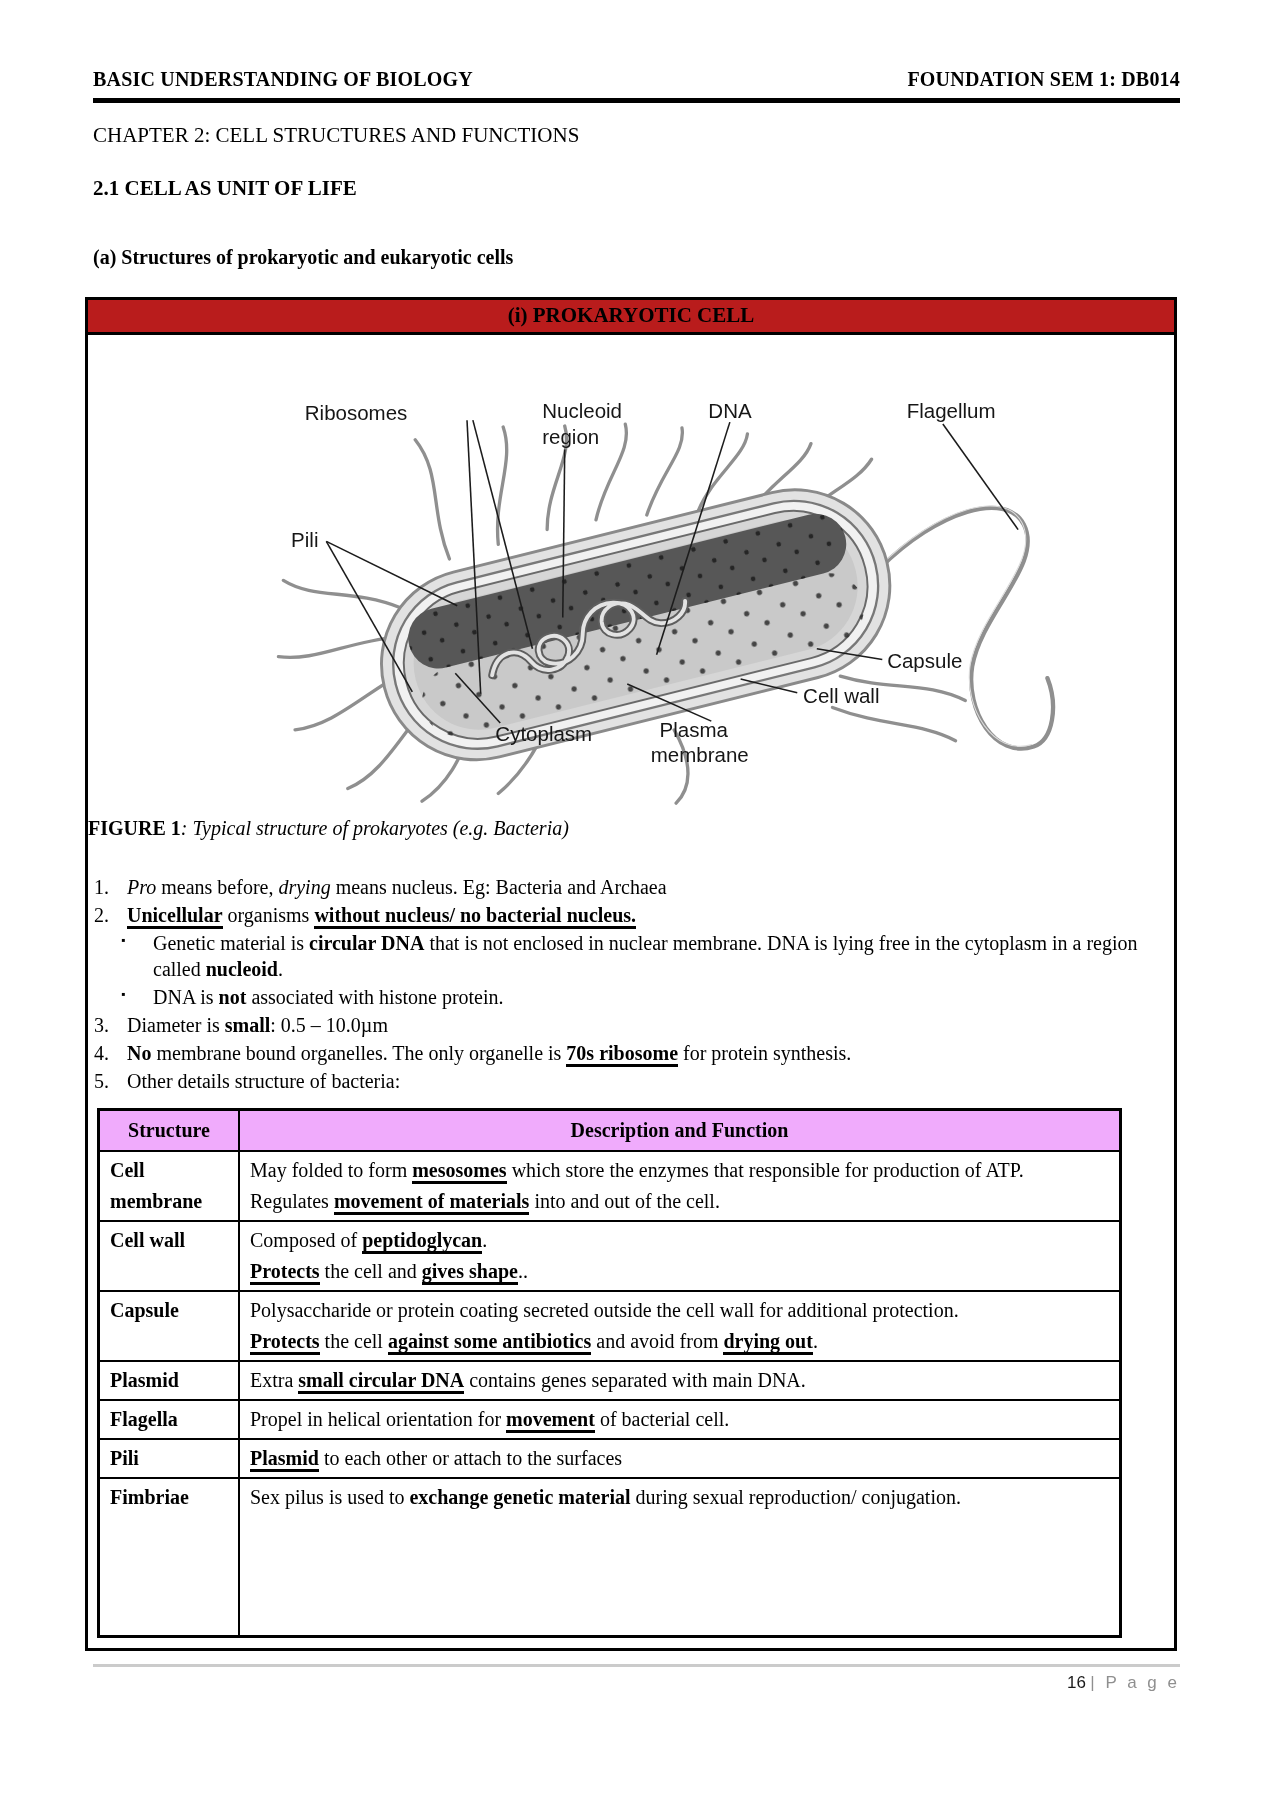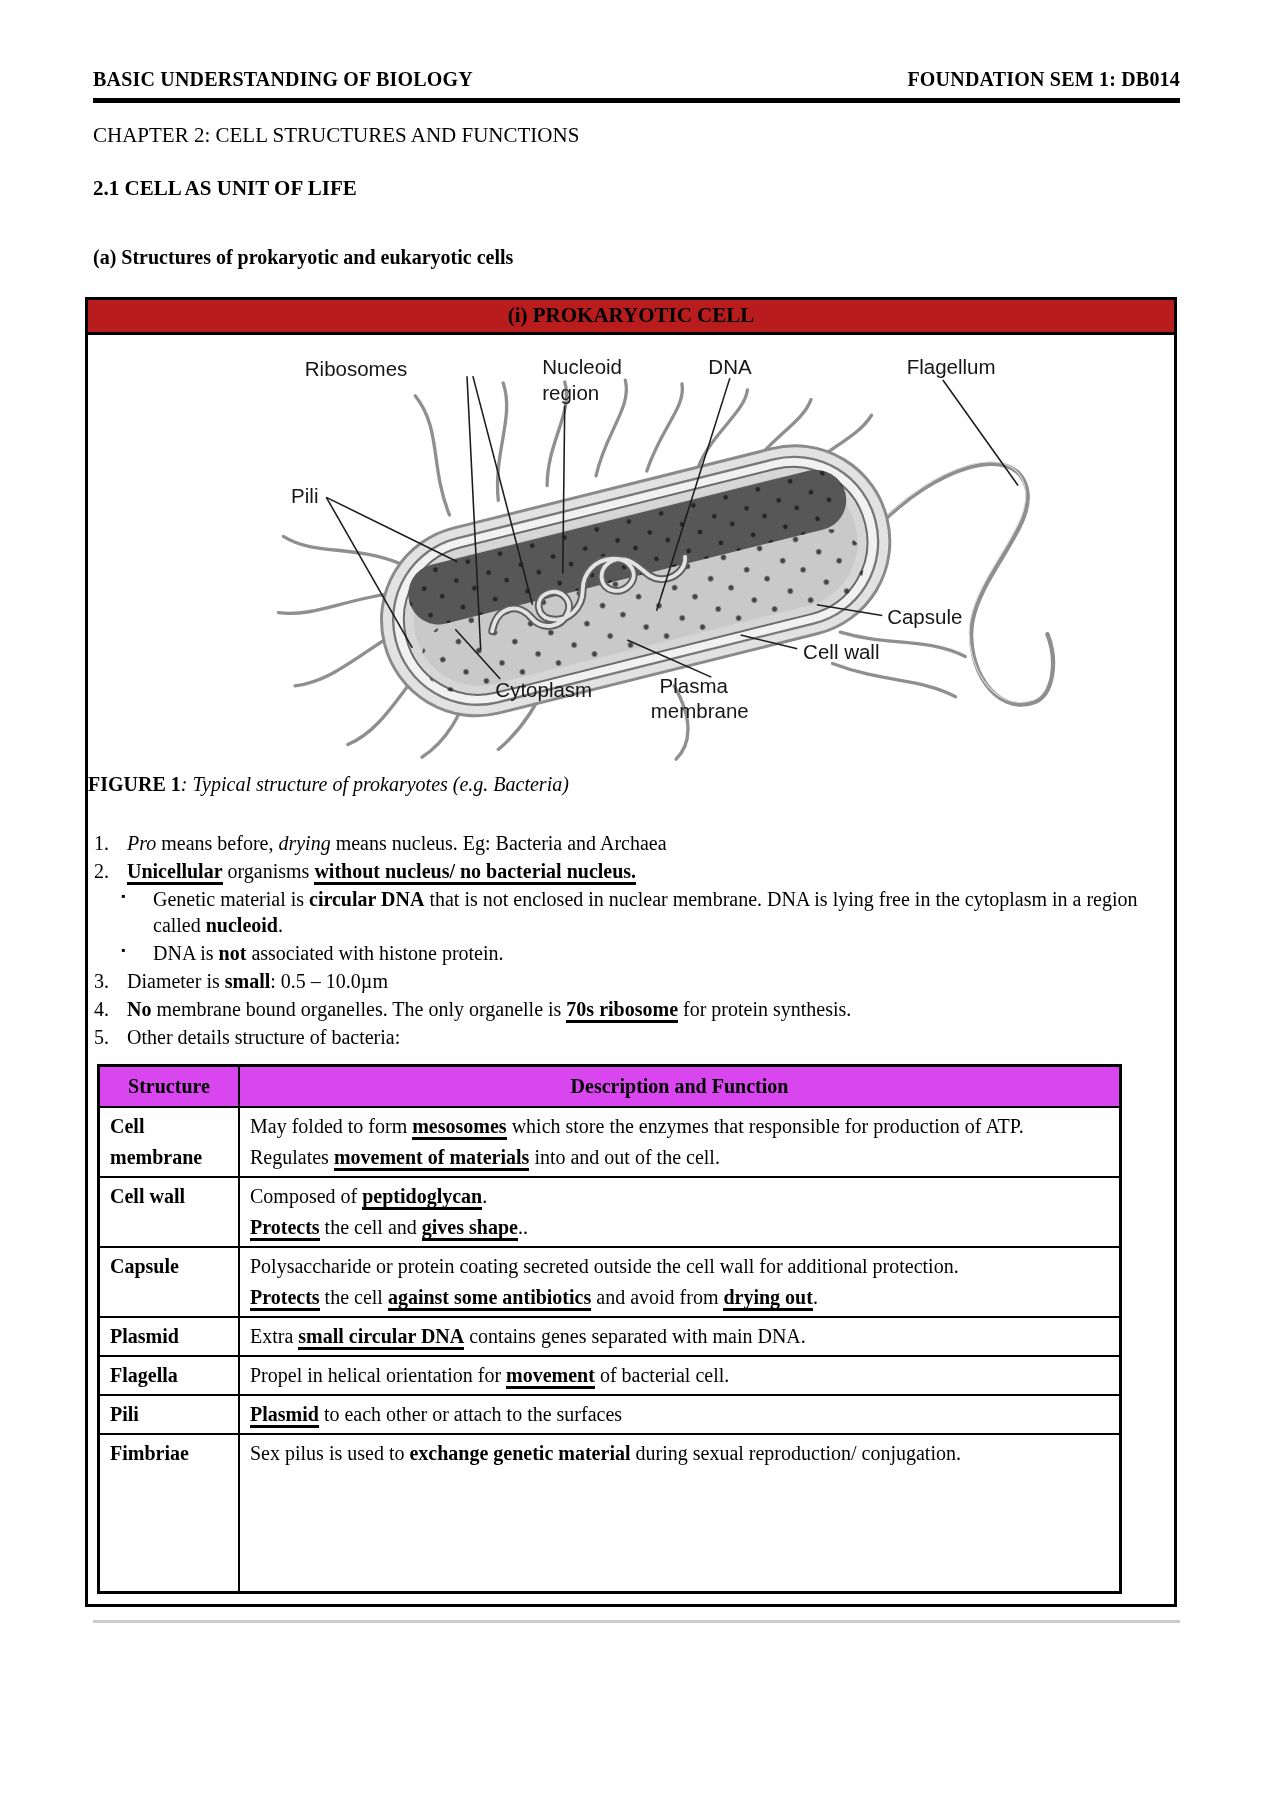--- a/index.html
+++ b/index.html
@@ -16,21 +16,21 @@
 
   .chapter-heading{font-size:21px;font-weight:normal;margin-top:20px;}
   .section-heading{font-size:21px;font-weight:bold;margin-top:28px;}
   .subsection-heading{font-size:20px;font-weight:bold;margin-top:45px;}
 
   
   .panel{margin-top:28px;margin-left:-8px;width:1086px;border:3px solid #000;background:#fff;}
   .panel-title{background:#b91c1c;border-bottom:3px solid #000;text-align:center;
     font-weight:bold;font-size:21px;padding:3px 0 4px;}
 
-  .figure-wrap{padding-top:4px;text-align:center;}
+  .figure-wrap{padding-top:12px;text-align:center;margin-top:36px;}
   .figure-wrap svg{display:inline-block;margin-left:56px;}
   .figure-caption{text-align:left;font-size:20px;margin-top:0;}
   .figure-caption .cap-lead{font-weight:bold;}
   .figure-caption .cap-rest{font-style:italic;}
 
   
   .notes{margin:34px 14px 6px 6px;font-size:20px;line-height:1.3;}
   .li{display:flex;margin-bottom:2px;}
   .li .marker{flex:none;width:33px;}
   .li.sub{padding-left:27px;}
@@ -39,21 +39,21 @@
 
   .b{font-weight:bold;}
   .i{font-style:italic;}
   .u{border-bottom:3px solid #000;}
 
   
   table.struct{border-collapse:collapse;border:3px solid #000;width:1025px;
     margin:14px 0 10px 9px;font-size:20px;}
   table.struct th,table.struct td{border:2px solid #000;vertical-align:top;
     padding:3px 10px;line-height:1.55;}
-  table.struct th{background:#d946ef;text-align:center;font-weight:bold;padding:4px 3px;}
+  table.struct th{background:#f0abfc;text-align:center;font-weight:bold;padding:4px 3px;}
   td.structure-cell{font-weight:bold;width:118px;padding-right:4px;}
   tr.tall td{height:150px;}
   .para{margin:0;}
 
   
   .footer-rule{border-top:3px solid #cbcbcb;margin-top:13px;}
   .page-footer{text-align:right;margin-top:6px;font-size:17px;}
   .page-footer .pg-num{color:#1a1a1a;font-family:"Liberation Sans",sans-serif;}
   .page-footer .pg-word{color:#8f8f8f;letter-spacing:3px;font-family:"Liberation Sans",sans-serif;}
 
@@ -247,14 +247,18 @@
             <td class="structure-cell">Fimbriae</td>
             <td>
               <div class="para">Sex pilus is used to <span class="b">exchange genetic material</span> during sexual reproduction/ conjugation.</div>
             </td>
           </tr>
         </tbody>
     </table>
   </div>
 
   <div class="footer-rule"></div>
+  <div class="page-footer">
+    <span class="pg-num">16</span>
+    <span class="pg-word">| P a g e</span>
+  </div>
 
 </div>
 
 </body></html>

